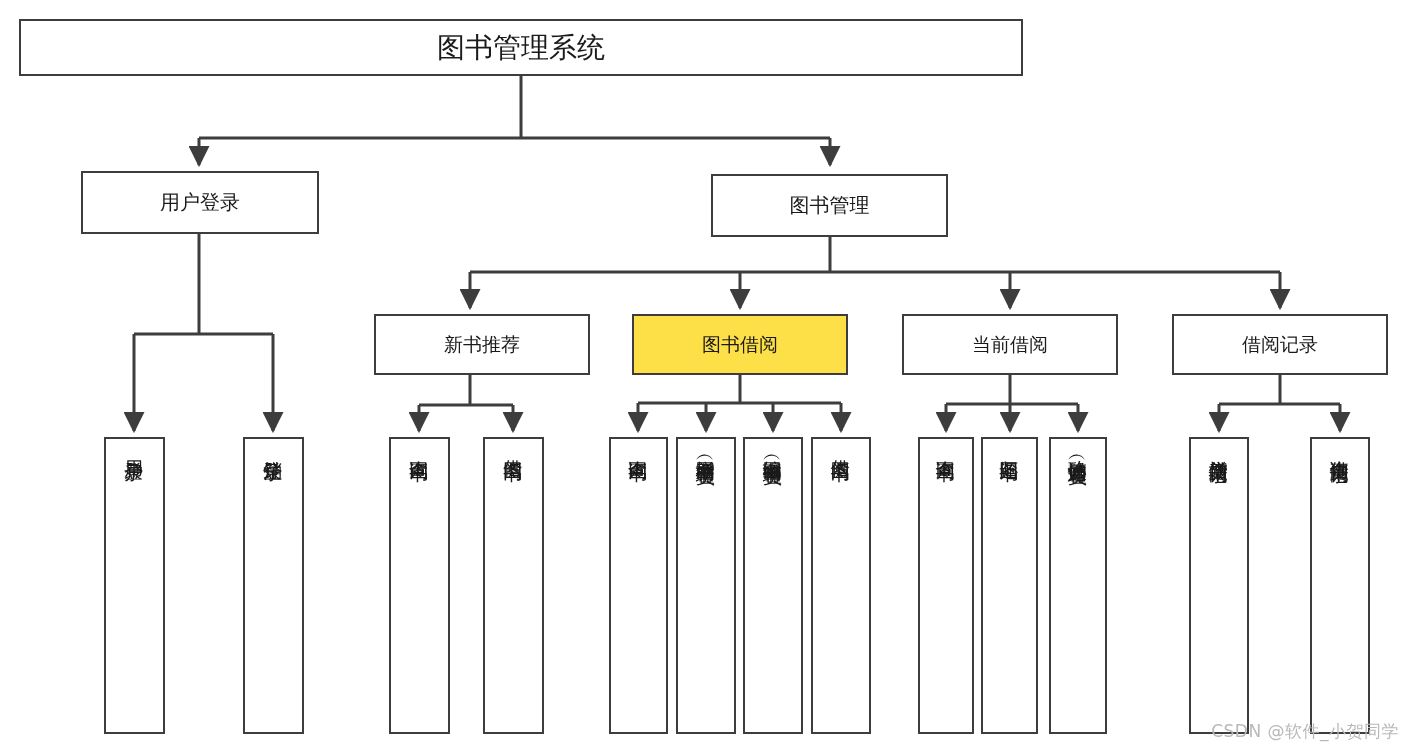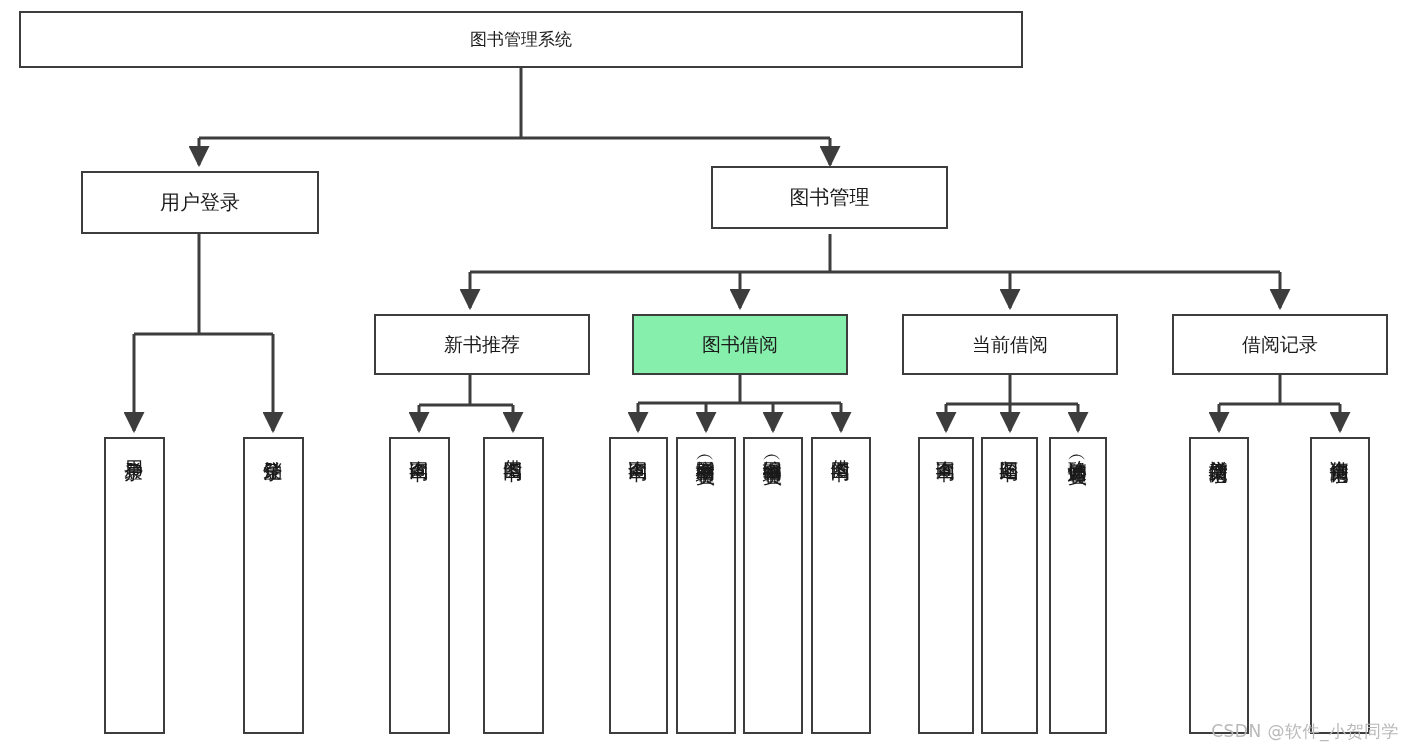--- a/index.html
+++ b/index.html
@@ -29,21 +29,21 @@
   .node-box {
     position: absolute;
     box-sizing: border-box;
     border: 2px solid #3d3d3d;
     background: #ffffff;
     display: flex;
     align-items: center;
     justify-content: center;
     color: #1a1a1a;
   }
-  .node-box.level0 { font-size: 17px; }
+  .node-box.level0 { font-size: 28px; margin-top: 8px; }
   .node-box.level1 { font-size: 20px; }
   .node-box.level2 { font-size: 19px; }
   .node-box.leaf {
     align-items: flex-start;
     padding-top: 6px;
   }
   .vlabel {
     writing-mode: vertical-rl;
     text-orientation: upright;
     font-size: 19px;
@@ -119,28 +119,28 @@
     </g>
   </svg>
 
   <div class="node-box level0" style="left: 19px; top: 11px; width: 1004px; height: 57px; border-color: rgb(61, 61, 61); background: rgb(255, 255, 255); color: rgb(26, 26, 26);">
     <span>图书管理系统</span>
   </div>
 
   <div class="node-box level1" style="left: 81px; top: 171px; width: 238px; height: 63px; border-color: rgb(61, 61, 61); background: rgb(255, 255, 255); color: rgb(26, 26, 26);">
     <span>用户登录</span>
   </div>
-  <div class="node-box level1" style="left: 711px; top: 166px; width: 237px; height: 63px; border-color: rgb(61, 61, 61); background: rgb(255, 255, 255); color: rgb(26, 26, 26);">
+  <div class="node-box level1" style="left: 711px; top: 174px; width: 237px; height: 63px; border-color: rgb(61, 61, 61); background: rgb(255, 255, 255); color: rgb(26, 26, 26);">
     <span>图书管理</span>
   </div>
 
   <div class="node-box level2" style="left: 362px; top: 314px; width: 216px; height: 61px; border-color: rgb(61, 61, 61); background: rgb(255, 255, 255); color: rgb(26, 26, 26); margin-left: 12px;">
     <span>新书推荐</span>
   </div>
-  <div class="node-box level2" style="left: 632px; top: 314px; width: 216px; height: 61px; border-color: rgb(61, 61, 61); background: #86efac; color: rgb(26, 26, 26);">
+  <div class="node-box level2" style="left: 632px; top: 314px; width: 216px; height: 61px; border-color: rgb(61, 61, 61); background: #fde047; color: rgb(26, 26, 26);">
     <span>图书借阅</span>
   </div>
   <div class="node-box level2" style="left: 1172px; top: 314px; width: 216px; height: 61px; border-color: rgb(61, 61, 61); background: rgb(255, 255, 255); color: rgb(26, 26, 26);">
     <span>借阅记录</span>
   </div>
   <div class="node-box level2" style="left: 902px; top: 314px; width: 216px; height: 61px; border-color: rgb(61, 61, 61); background: rgb(255, 255, 255); color: rgb(26, 26, 26);">
     <span>当前借阅</span>
   </div>
 
   <div class="node-box leaf" style="left: 104px; top: 437px; width: 61px; height: 297px; border-color: rgb(61, 61, 61); background: rgb(255, 255, 255); color: rgb(26, 26, 26);">

